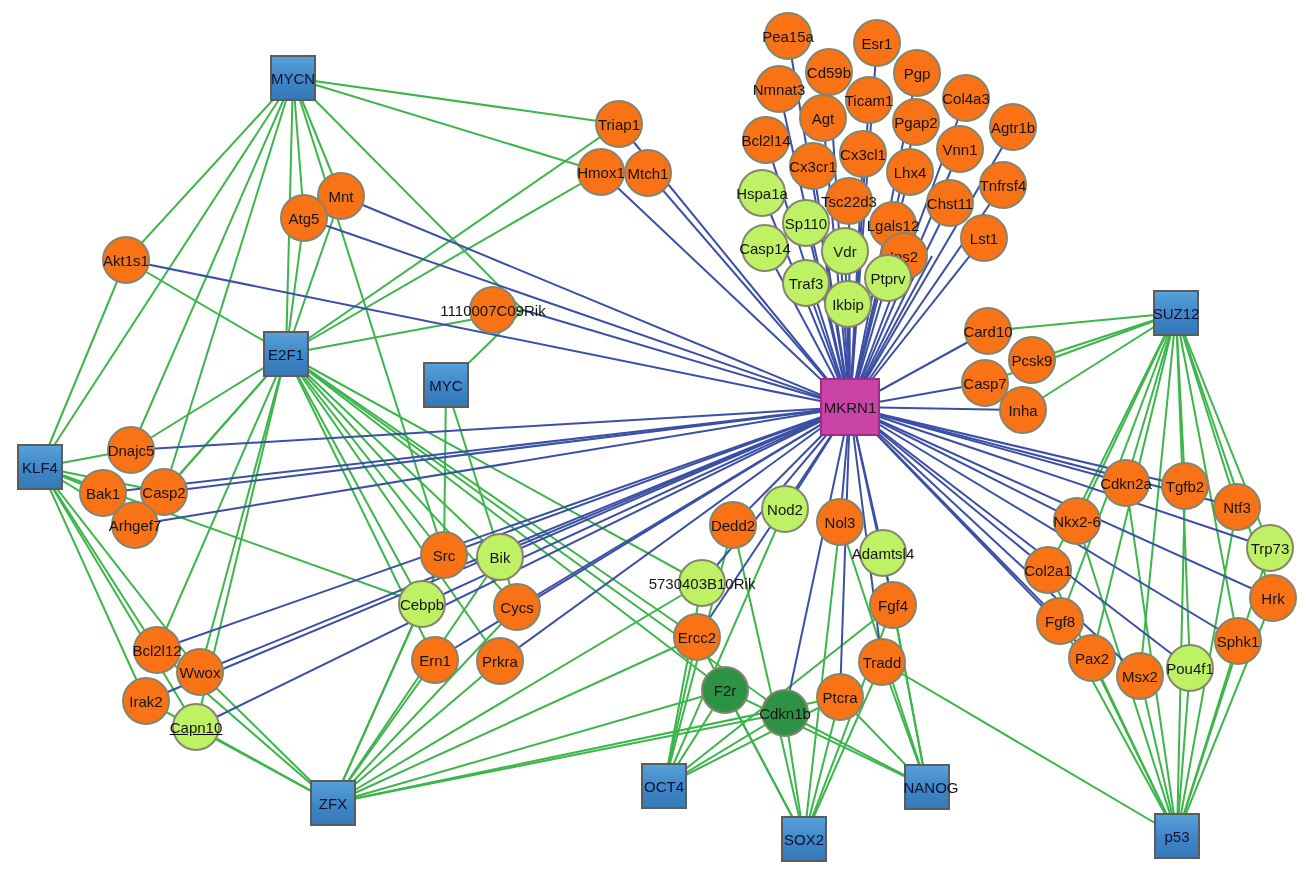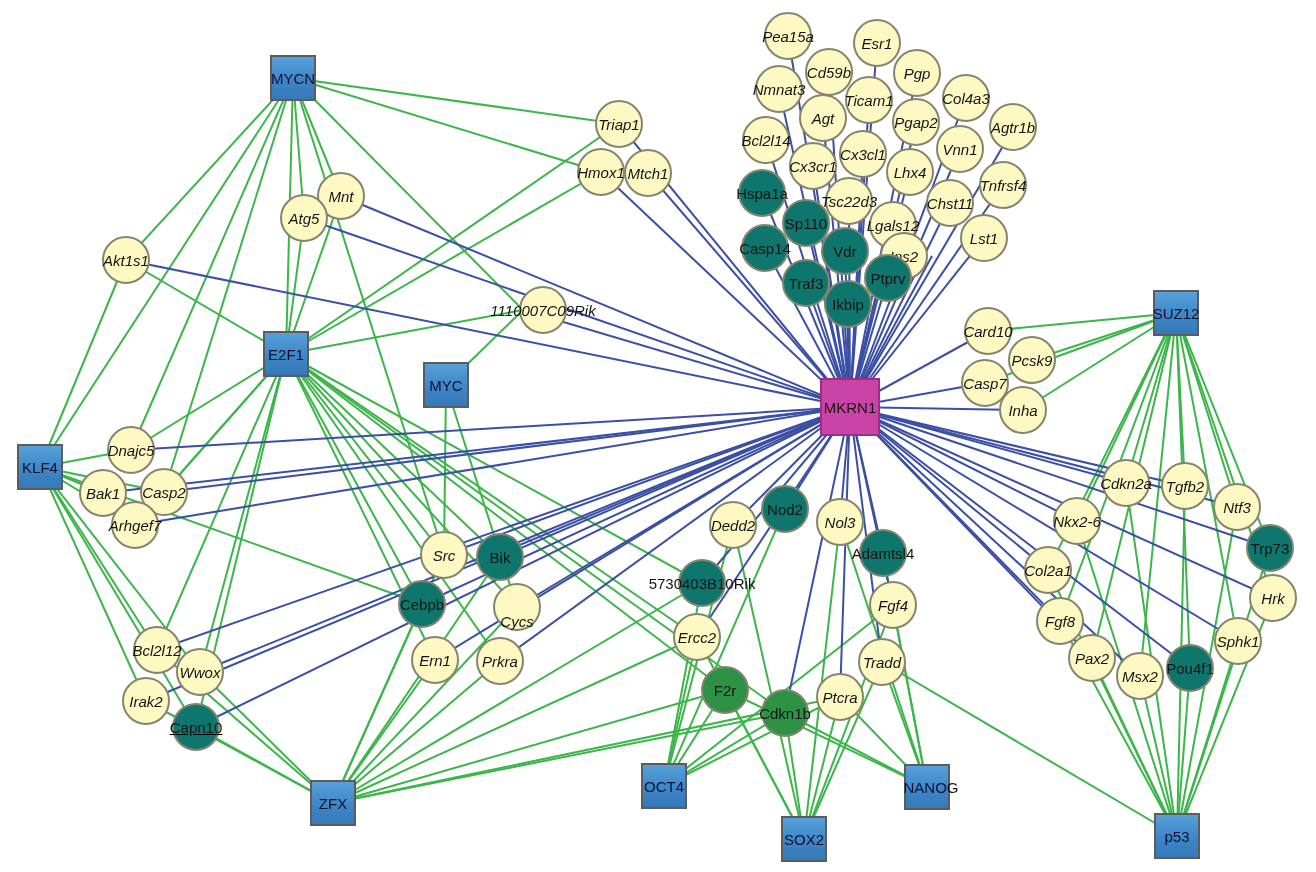--- a/index.html
+++ b/index.html
@@ -3,22 +3,22 @@
 <meta charset="utf-8">
 <style>
   html,body{margin:0;padding:0;background:#ffffff;}
   #stage{position:relative;width:1316px;height:872px;background:#ffffff;overflow:hidden;
          font-family:"Liberation Sans", sans-serif;}
   #edge-layer{position:absolute;left:0;top:0;width:1316px;height:872px;}
   #node-layer{position:absolute;left:0;top:0;width:1316px;height:872px;}
   .node{position:absolute;display:flex;align-items:center;justify-content:center;
         transform:translate(-50%,-50%);box-sizing:border-box;cursor:pointer;}
   .gene{width:48px;height:48px;border-radius:50%;border:2px solid #85856e;}
-  .gene.yellow{background:#fef9c3;font-style:italic;}
-  .gene.red{background:#0f766e;}
+  .gene.yellow{background:#f97316;}
+  .gene.red{background:#bef264;}
   .gene.green{background:#2e9245;}
   .tf{width:46px;height:46px;border:2px solid #5c5c5c;
       background:linear-gradient(180deg,#58a0d8 0%,#3e86c7 55%,#3579b8 100%);}
   .hub{width:60px;height:58px;border:2px solid #9a2f85;background:#ca43a6;}
   .nlabel{font-size:15px;color:#141414;white-space:nowrap;line-height:1;
           pointer-events:none;text-align:center;}
   .tf .nlabel{color:#10102e;}
 </style>
 </head>
 <body>
@@ -312,21 +312,21 @@
       </div>
       <div class="node gene red" style="left: 888px; top: 278px;">
         <span class="nlabel">Ptprv</span>
       </div>
       <div class="node gene red" style="left: 806px; top: 283px;">
         <span class="nlabel">Traf3</span>
       </div>
       <div class="node gene red" style="left: 848px; top: 304px;">
         <span class="nlabel">Ikbip</span>
       </div>
-      <div class="node gene yellow" style="left: 543px; top: 310px;">
+      <div class="node gene yellow" style="left: 493px; top: 310px;">
         <span class="nlabel">1110007C09Rik</span>
       </div>
       <div class="node tf" style="left: 1176px; top: 313px;">
         <span class="nlabel">SUZ12</span>
       </div>
       <div class="node gene yellow" style="left: 988px; top: 331px;">
         <span class="nlabel">Card10</span>
       </div>
       <div class="node tf" style="left: 286px; top: 354px;">
         <span class="nlabel">E2F1</span>
@@ -402,21 +402,21 @@
       </div>
       <div class="node gene yellow" style="left: 1273px; top: 598px;">
         <span class="nlabel">Hrk</span>
       </div>
       <div class="node gene red" style="left: 422px; top: 604px;">
         <span class="nlabel">Cebpb</span>
       </div>
       <div class="node gene yellow" style="left: 893px; top: 605px;">
         <span class="nlabel">Fgf4</span>
       </div>
-      <div class="node gene yellow" style="left: 517px; top: 607px; align-items: flex-end;">
+      <div class="node gene yellow" style="left: 517px; top: 607px;">
         <span class="nlabel">Cycs</span>
       </div>
       <div class="node gene yellow" style="left: 1060px; top: 621px;">
         <span class="nlabel">Fgf8</span>
       </div>
       <div class="node gene yellow" style="left: 697px; top: 637px;">
         <span class="nlabel">Ercc2</span>
       </div>
       <div class="node gene yellow" style="left: 1238px; top: 641px;">
         <span class="nlabel">Sphk1</span>

